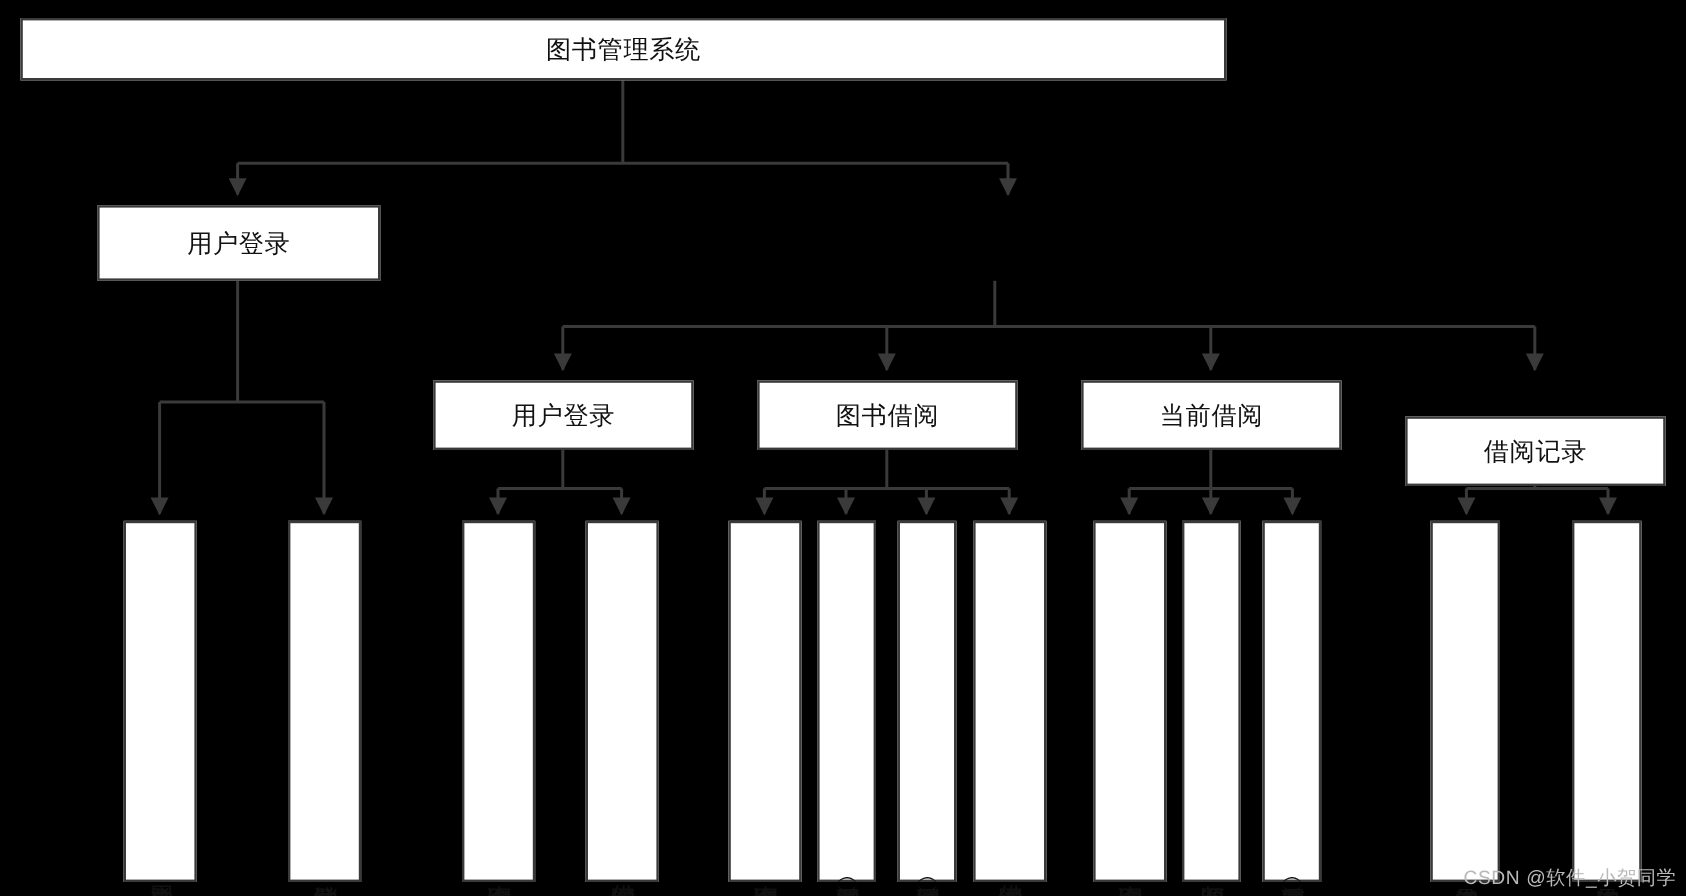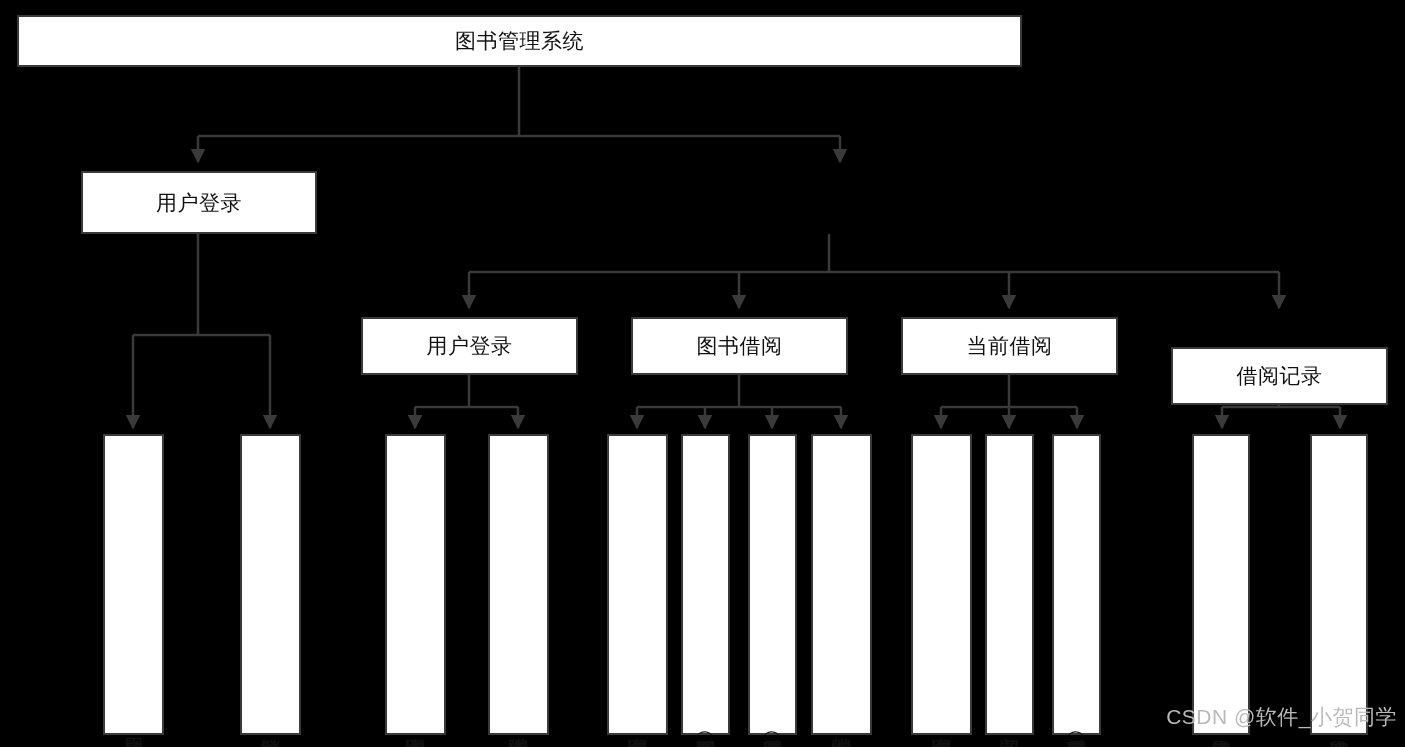--- a/index.html
+++ b/index.html
@@ -53,22 +53,22 @@
     position: absolute;
     left: 0;
     top: 0;
     width: 1405px;
     height: 747px;
     pointer-events: none;
   }
   .wm {
     position: absolute;
     right: 8px;
-    bottom: 16px;
-    font-size: 21px;
+    bottom: 4px;
+    font-size: 16px;
     color: #b9b9b9;
     letter-spacing: 0.5px;
     white-space: nowrap;
   }
 </style>
 </head>
 <body>
 
 <div id="canvas">
 

